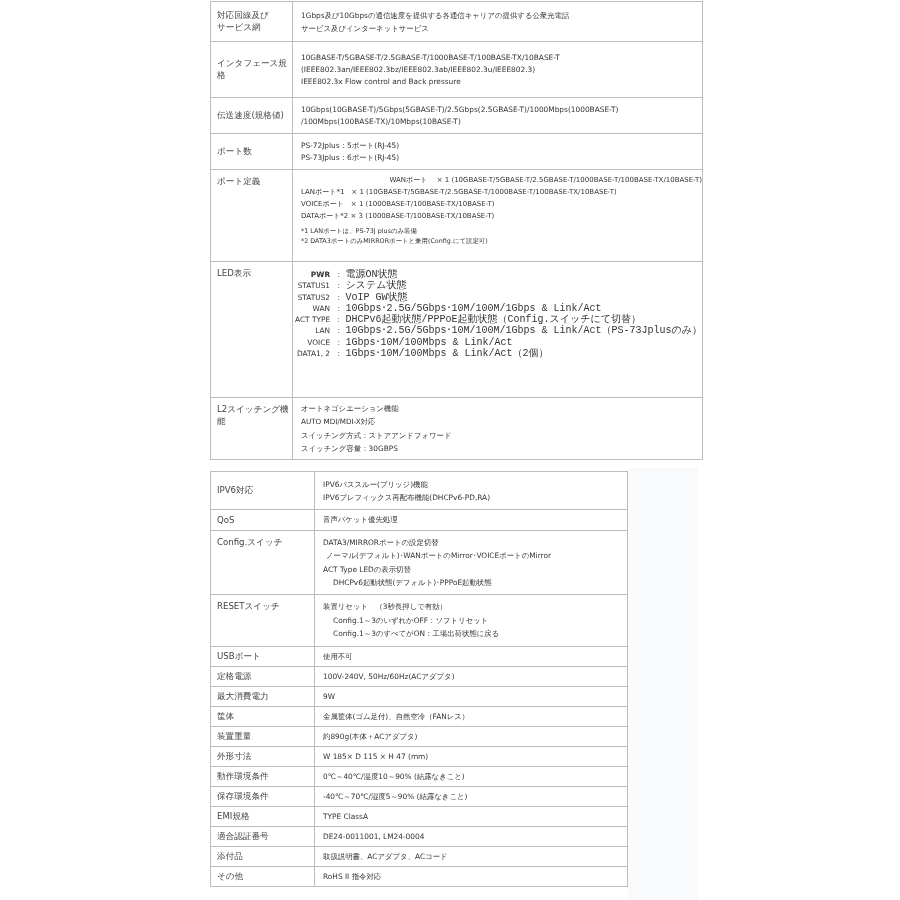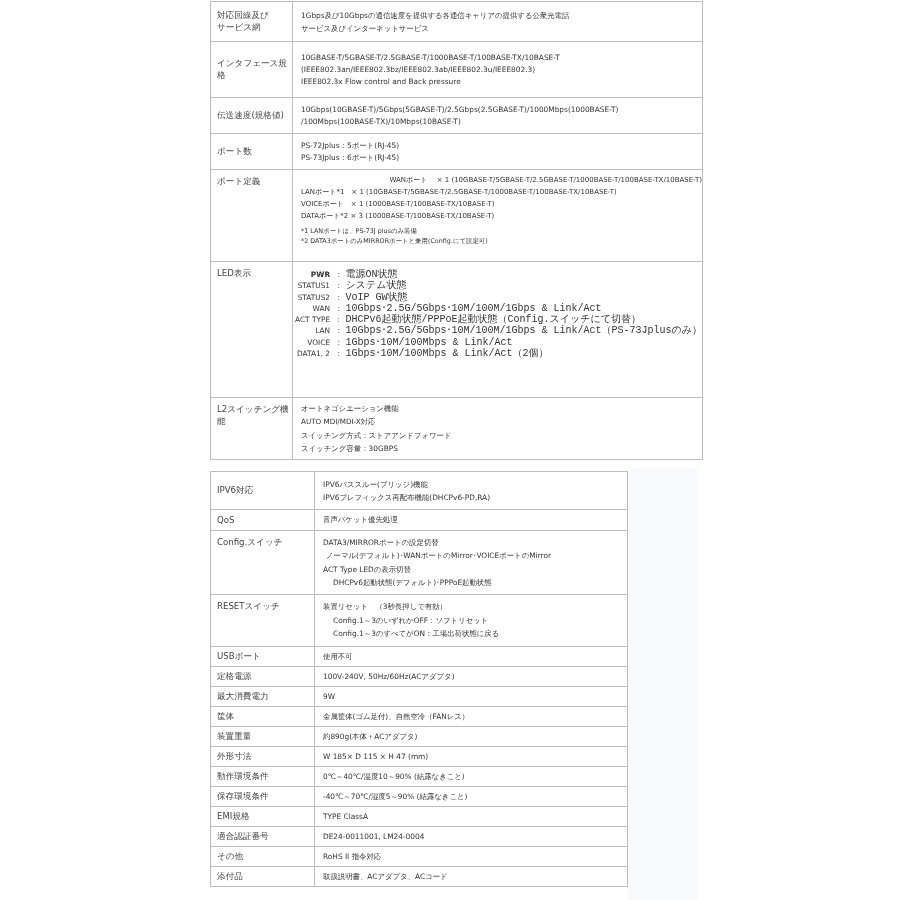--- a/index.html
+++ b/index.html
@@ -199,21 +199,21 @@
   </tr>
   <tr style="height:20px;">
     <td class="lbl">EMI規格</td>
     <td class="val">TYPE ClassA</td>
   </tr>
   <tr style="height:20px;">
     <td class="lbl">適合認証番号</td>
     <td class="val">DE24-0011001, LM24-0004</td>
   </tr>
   <tr style="height:20px;">
+    <td class="lbl">添付品</td>
+    <td class="val jp">取扱説明書、ACアダプタ、ACコード</td>
+  </tr>
+  <tr style="height:20px;">
     <td class="lbl">その他</td>
     <td class="val">RoHS II 指令対応</td>
   </tr>
-  <tr style="height:20px;">
-    <td class="lbl">添付品</td>
-    <td class="val jp">取扱説明書、ACアダプタ、ACコード</td>
-  </tr>
 </tbody>
   </table>
 
 </body></html>

